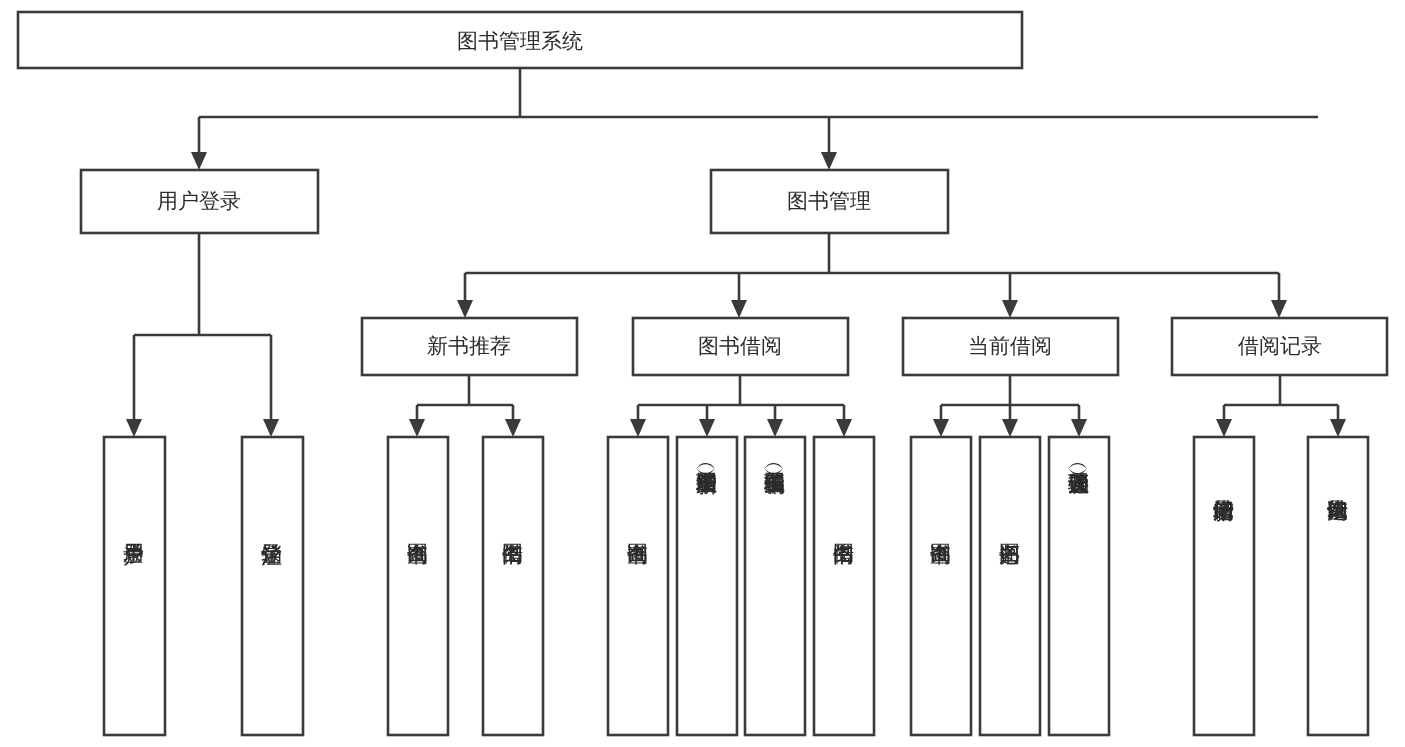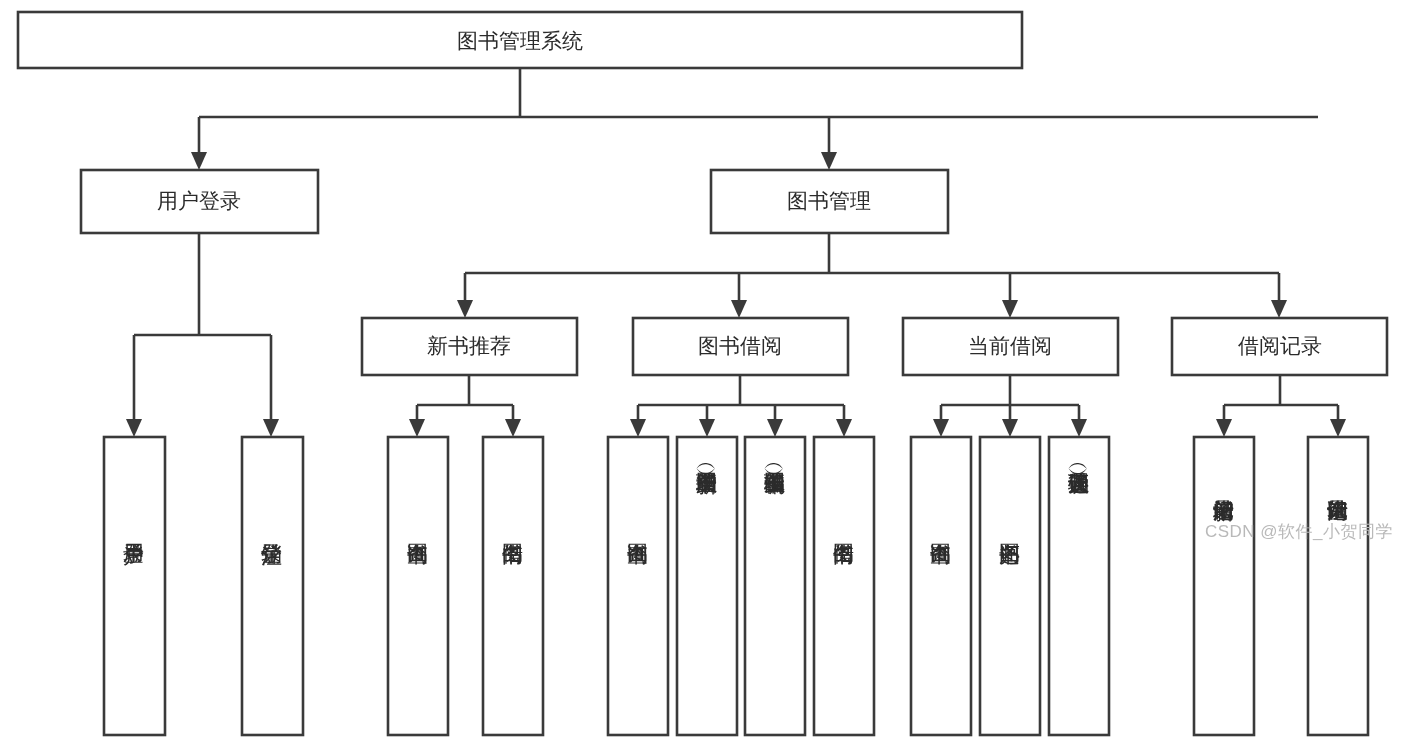--- a/index.html
+++ b/index.html
@@ -240,15 +240,14 @@
       <rect class="node-box" x="1194" y="437" width="60" height="298"></rect>
       <text class="node-label-vertical" x="1224" y="483" writing-mode="tb" glyph-orientation-vertical="0">新增借阅记录</text>
     </g>
     <g>
       <rect class="node-box" x="1308" y="437" width="60" height="298"></rect>
       <text class="node-label-vertical" x="1338" y="483" writing-mode="tb" glyph-orientation-vertical="0">查询借阅记录</text>
     </g>
 
   </svg>
 
-  <div class="watermark">CSDN @软件_小贺同学</div>
 
 </div>
 
 </body></html>

